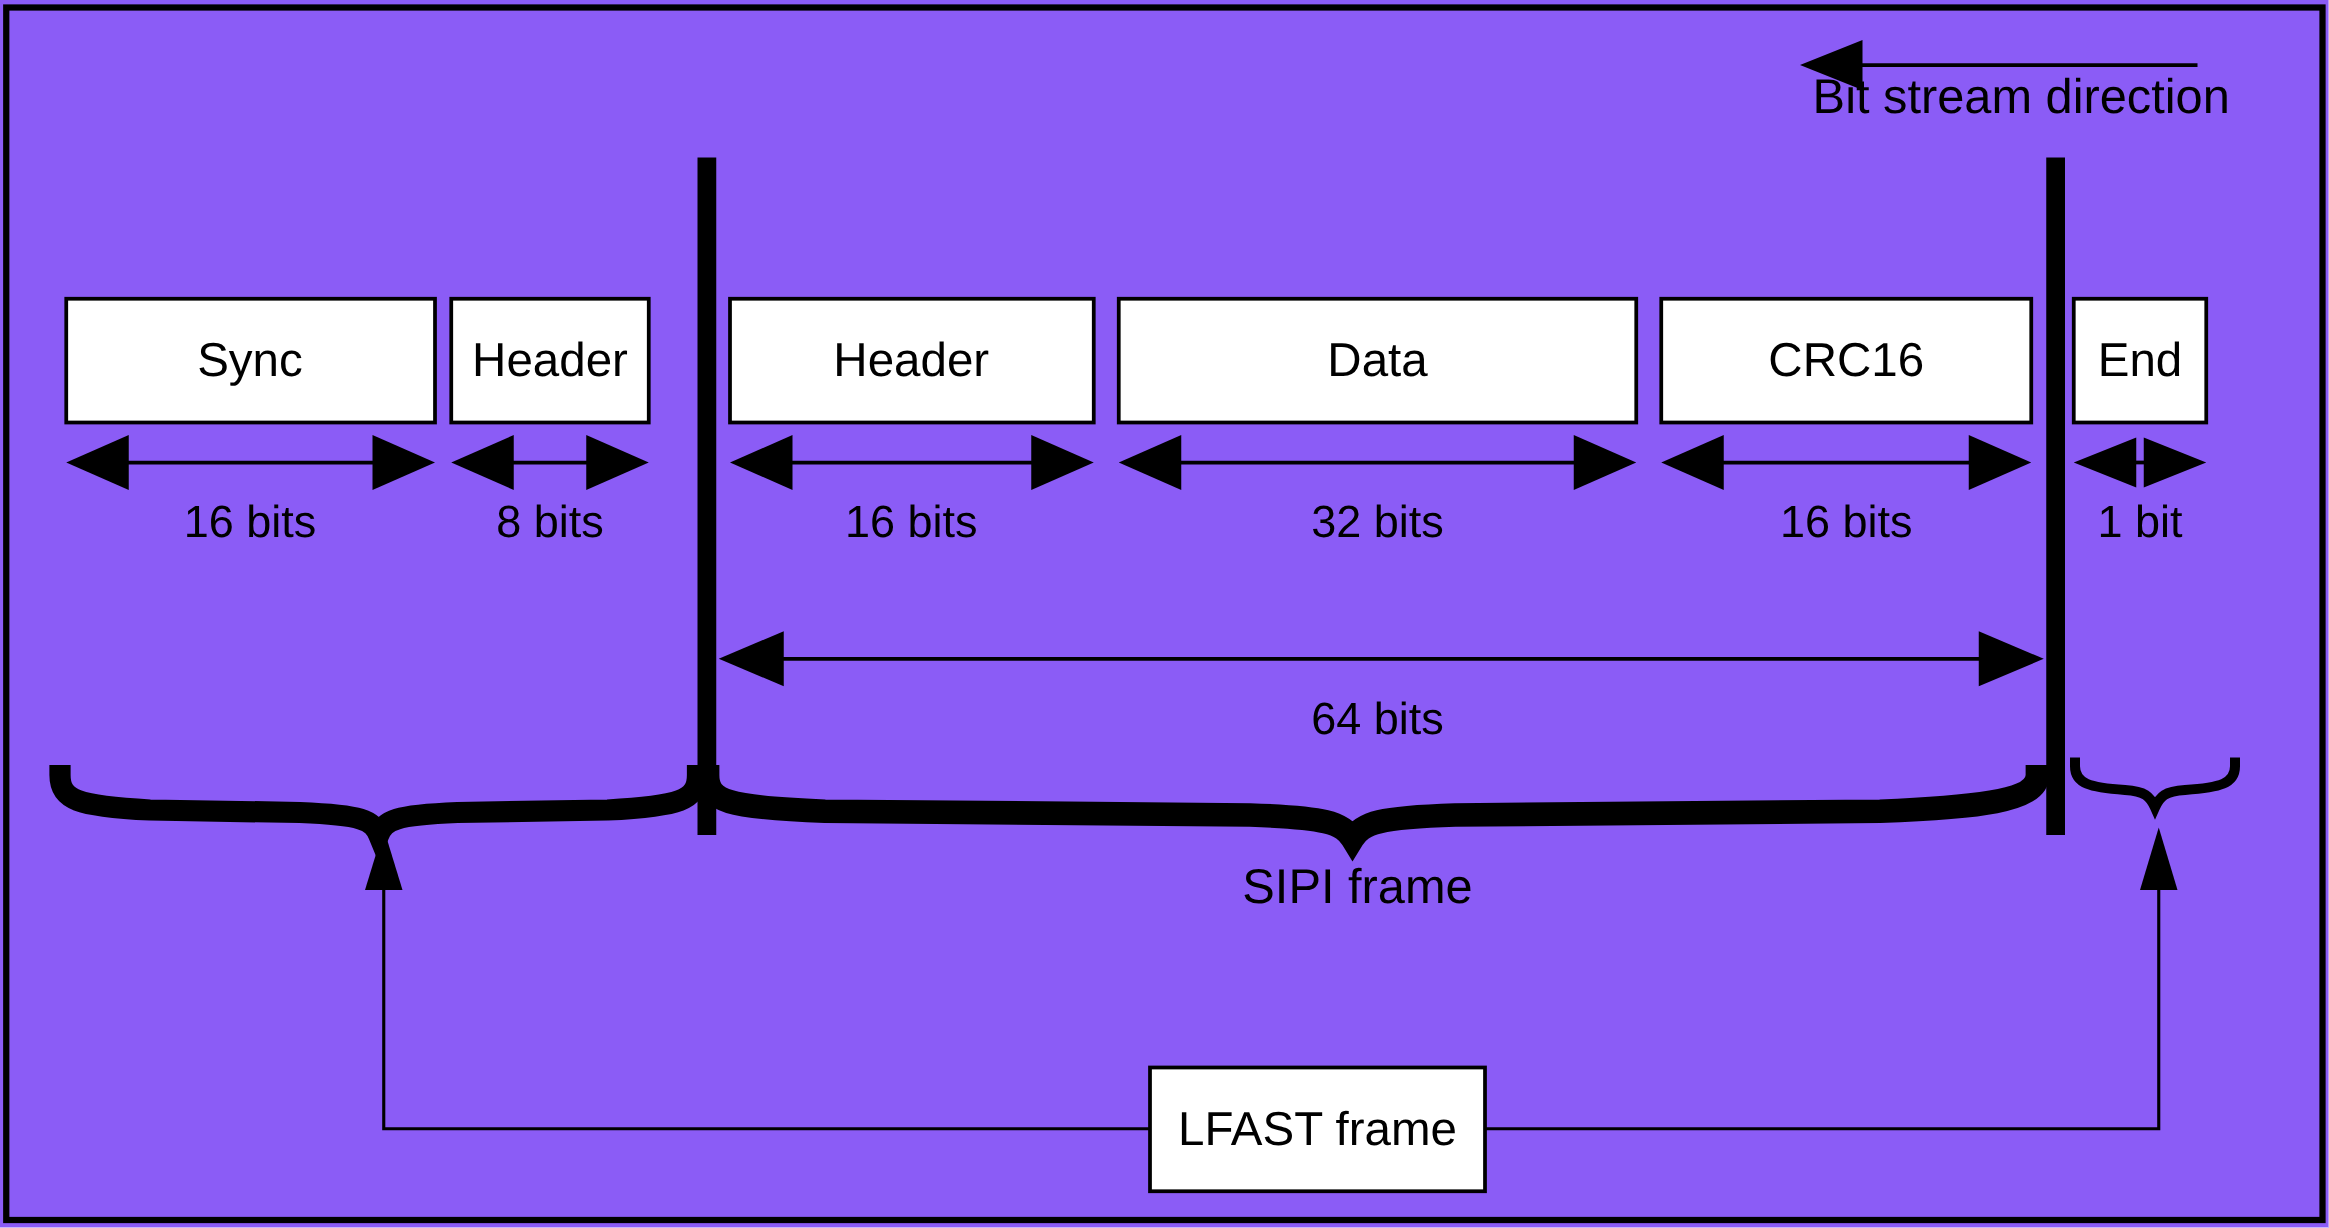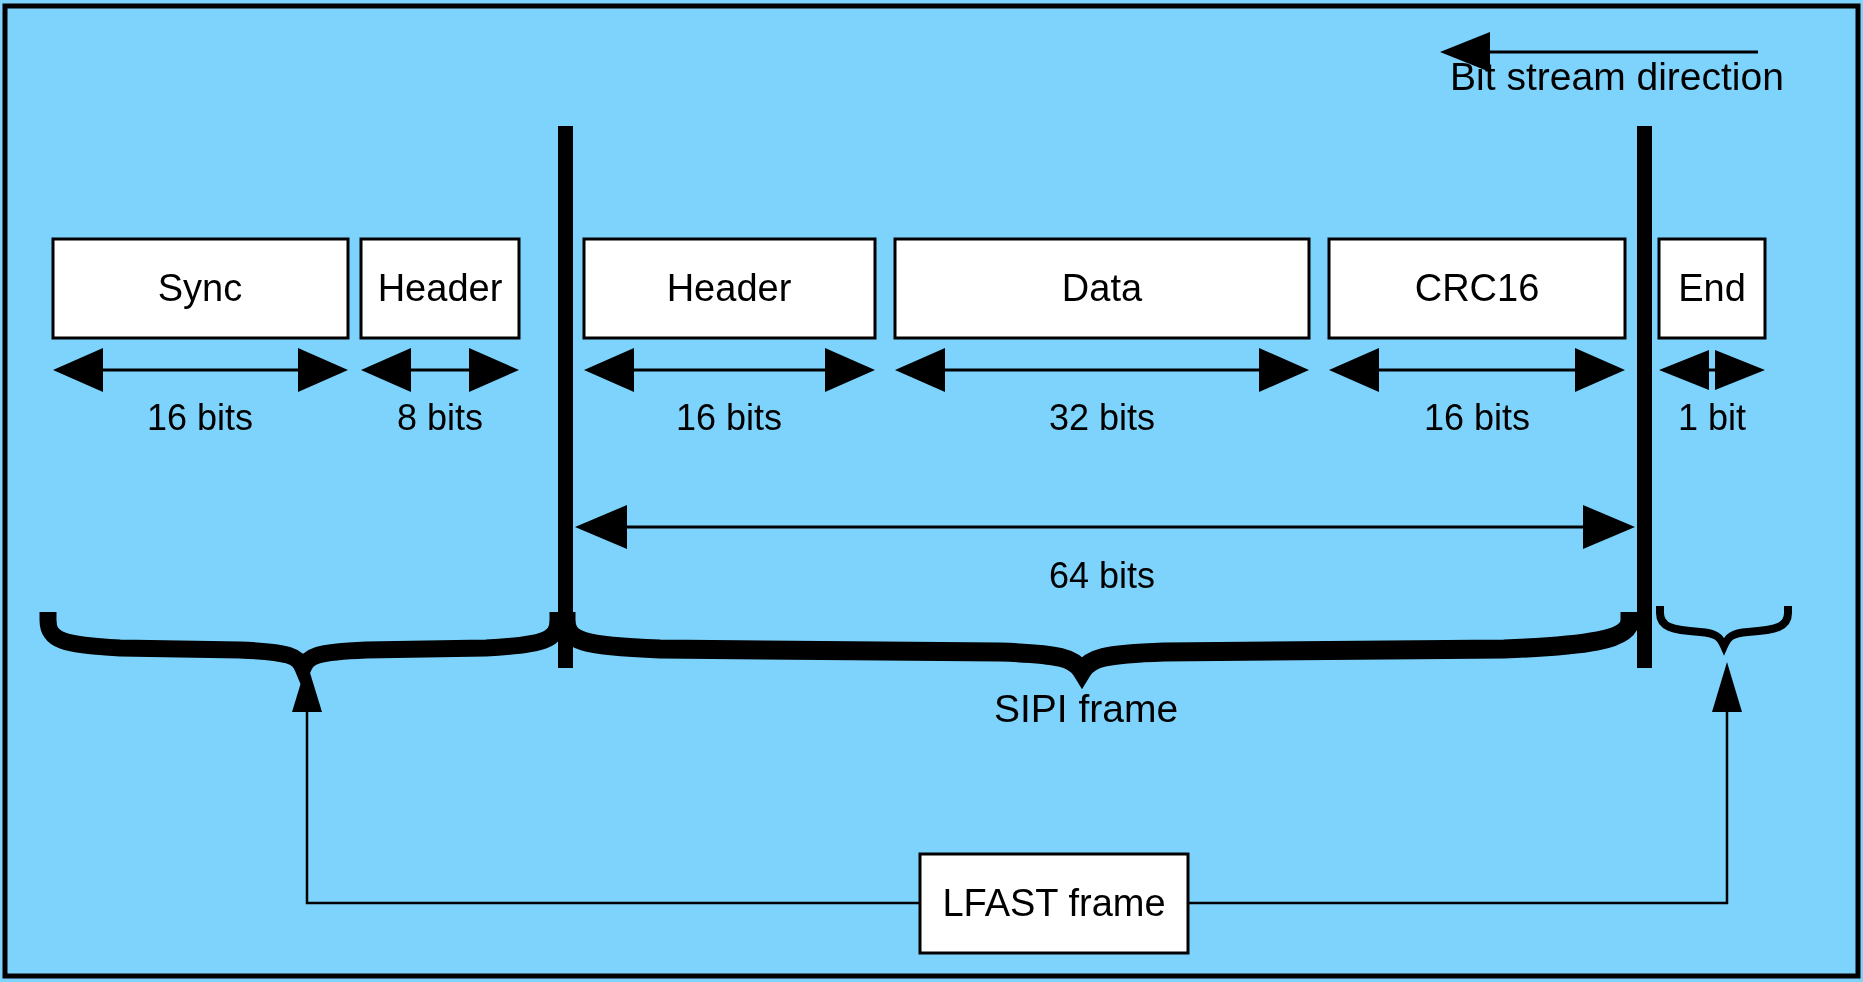--- a/index.html
+++ b/index.html
@@ -7,21 +7,21 @@
     padding: 0;
     background: #ffffff;
   }
   body {
     font-family: "Liberation Sans", sans-serif;
   }
   #page {
     position: relative;
     width: 1863px;
     height: 982px;
-    background: #7dd3fc;
+    background: #8b5cf6;
     overflow: hidden;
   }
   svg.diagram {
     display: block;
     width: 1863px;
     height: 982px;
   }
   .box-rect {
     fill: #ffffff;
     stroke: #000000;

